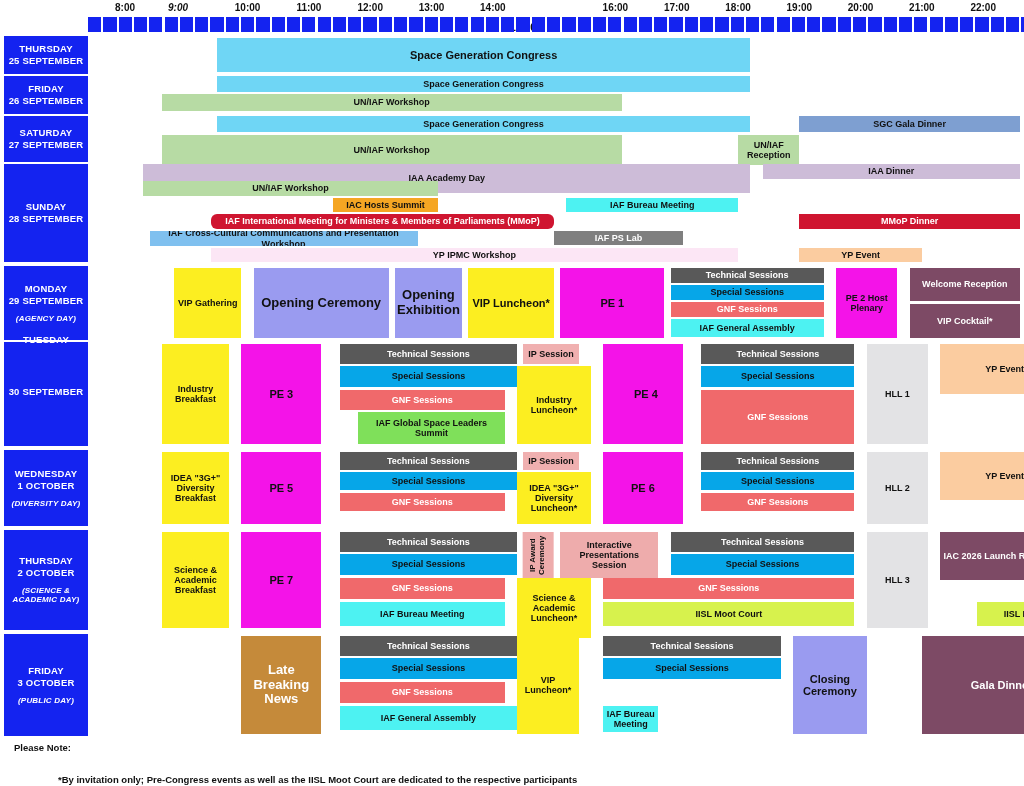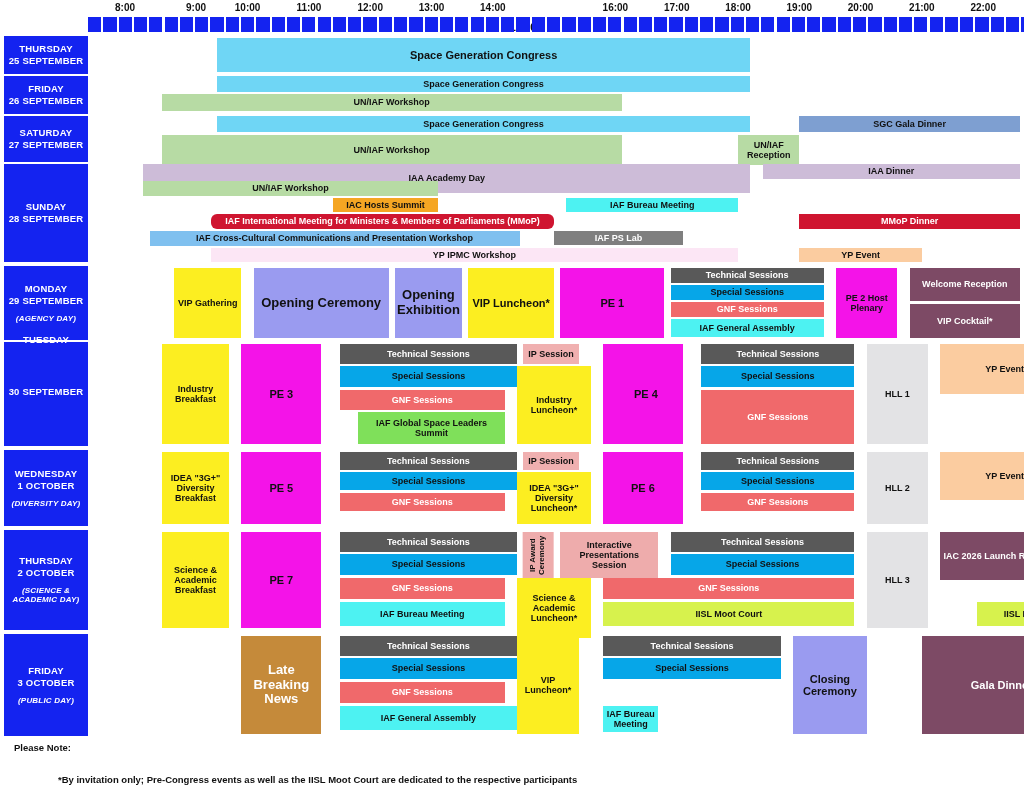--- a/index.html
+++ b/index.html
@@ -69,21 +69,21 @@
   #note-body{position:absolute;left:58px;top:32px;font-size:9.5px;font-weight:bold;color:#111;}
 </style>
 </head>
 <body>
 
 <div id="root">
 
   <div id="timeline">
     <div id="hour-labels">
         <div class="hour-label" style="left: 125px;">8:00</div>
-        <div class="hour-label" style="left: 196px;">9:00</div>
+        <div class="hour-label" style="left: 178px; font-style: italic;">9:00</div>
         <div class="hour-label" style="left: 247.6px;">10:00</div>
         <div class="hour-label" style="left: 308.9px;">11:00</div>
         <div class="hour-label" style="left: 370.2px;">12:00</div>
         <div class="hour-label" style="left: 431.5px;">13:00</div>
         <div class="hour-label" style="left: 492.8px;">14:00</div>
         <div class="hour-label" style="left: 523px; margin-top: 20px;">15:00</div>
         <div class="hour-label" style="left: 615.4px;">16:00</div>
         <div class="hour-label" style="left: 676.7px;">17:00</div>
         <div class="hour-label" style="left: 738px;">18:00</div>
         <div class="hour-label" style="left: 799.3px;">19:00</div>
@@ -195,21 +195,21 @@
           <div>28 SEPTEMBER</div>
         </div>
         <div class="lane">
           <div class="ev" style="left: 55.39px; width: 606.87px; top: 0px; height: 29px; background: rgb(205, 188, 216); color: rgb(17, 17, 17);">IAA Academy Day</div>
           <div class="ev" style="left: 674.52px; width: 257.46px; top: 0px; height: 15px; background: rgb(205, 188, 216); color: rgb(17, 17, 17);">IAA  Dinner</div>
           <div class="ev" style="left: 55.39px; width: 294.24px; top: 17px; height: 15px; background: rgb(183, 219, 164); color: rgb(17, 17, 17);">UN/IAF Workshop</div>
           <div class="ev" style="left: 245.42px; width: 104.21px; top: 34px; height: 14px; background: rgb(245, 166, 35); color: rgb(17, 17, 17);">IAC Hosts Summit</div>
           <div class="ev" style="left: 478.36px; width: 171.64px; top: 34px; height: 14px; background: rgb(77, 242, 242); color: rgb(17, 17, 17);">IAF Bureau Meeting</div>
           <div class="ev" style="left: 122.82px; width: 343.28px; top: 50px; height: 15px; background: rgb(207, 21, 48); color: rgb(255, 255, 255); border-radius: 6px;">IAF International Meeting for Ministers &amp; Members of Parliaments (MMoP)</div>
           <div class="ev" style="left: 711.3px; width: 220.68px; top: 50px; height: 15px; background: rgb(207, 21, 48); color: rgb(255, 255, 255);">MMoP Dinner</div>
-          <div class="ev" style="left: 61.52px; width: 370px; top: 67px; height: 15px; background: rgb(127, 192, 239); color: rgb(17, 17, 17);">IAF Cross-Cultural Communications and Presentation Workshop</div>
+          <div class="ev" style="left: 61.52px; width: 268px; top: 67px; height: 15px; background: rgb(127, 192, 239); color: rgb(17, 17, 17);">IAF Cross-Cultural Communications and Presentation Workshop</div>
           <div class="ev" style="left: 466.1px; width: 128.73px; top: 67px; height: 14px; background: rgb(127, 127, 127); color: rgb(255, 255, 255);">IAF PS Lab</div>
           <div class="ev" style="left: 122.82px; width: 527.18px; top: 84px; height: 14px; background: rgb(252, 230, 245); color: rgb(17, 17, 17);">YP IPMC Workshop</div>
           <div class="ev" style="left: 711.3px; width: 122.6px; top: 84px; height: 14px; background: rgb(251, 204, 160); color: rgb(17, 17, 17);">YP Event</div>
         </div>
       </div>
       <div class="day-row" style="top: 266px; height: 74px;">
         <div class="day-label" style="top: 0px; height: 74px;">
           <div>MONDAY</div>
           <div>29 SEPTEMBER</div>
           <div class="sub">(AGENCY DAY)</div>

